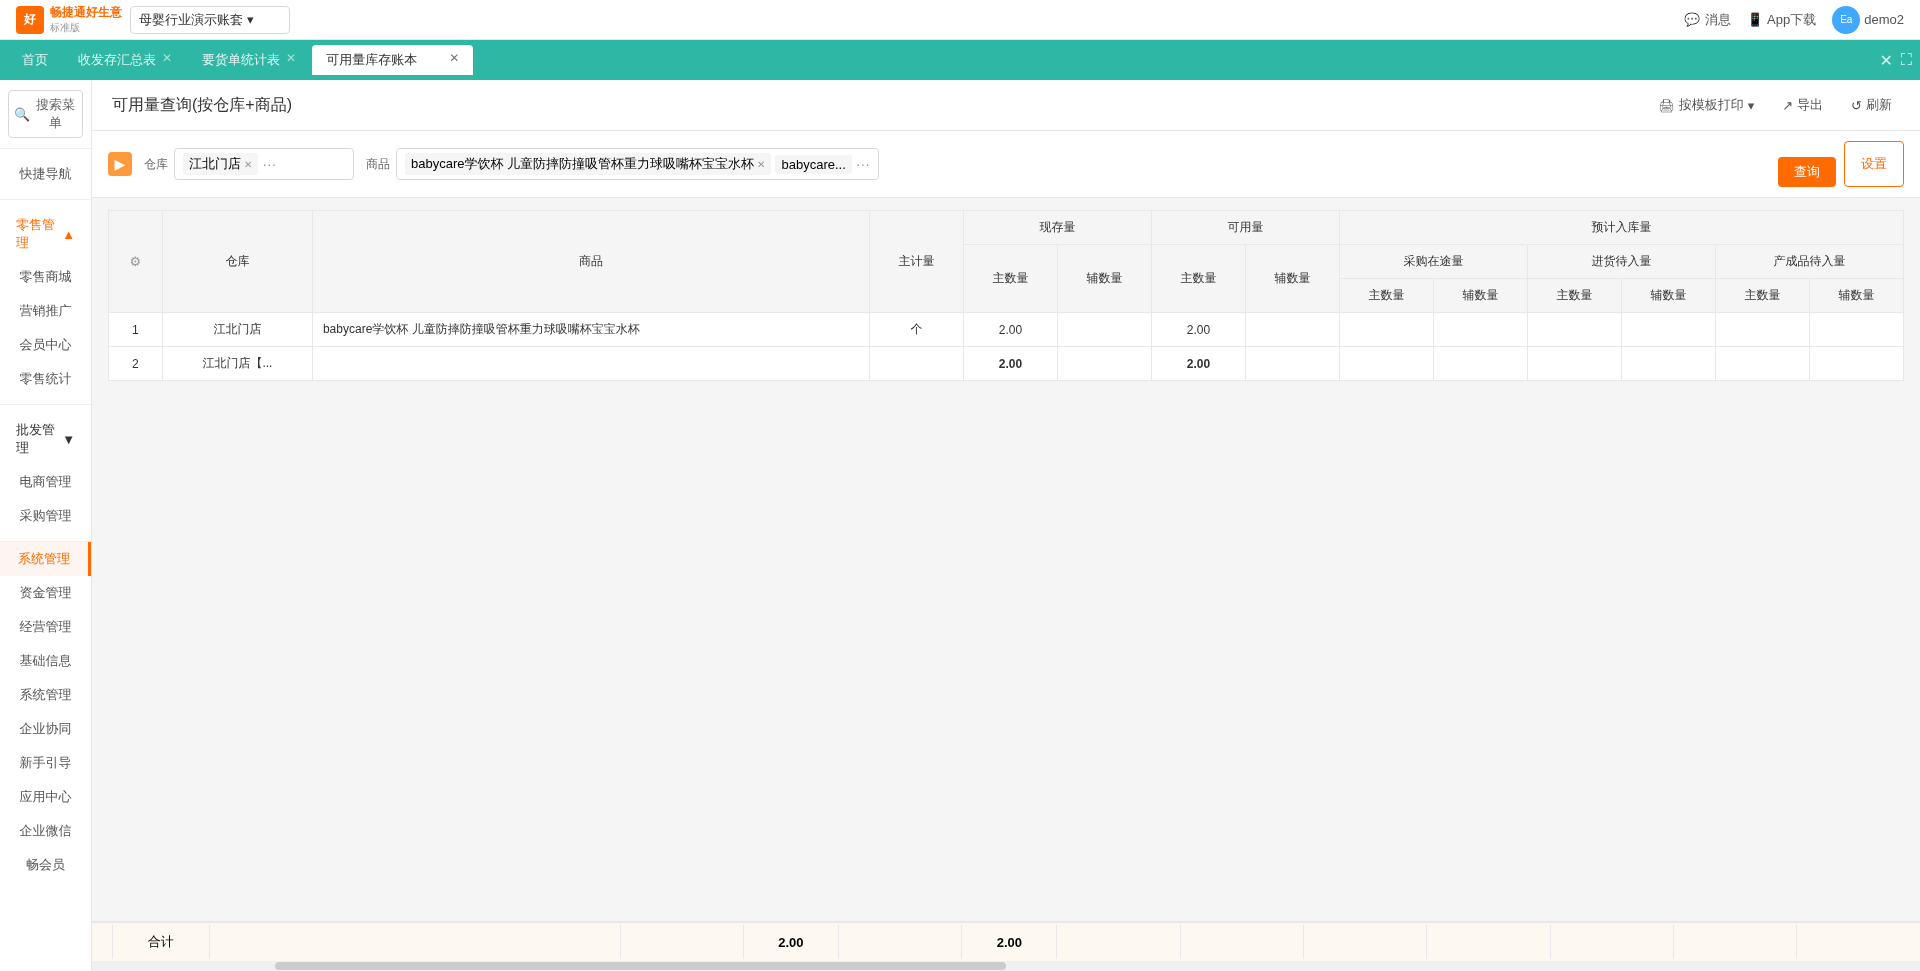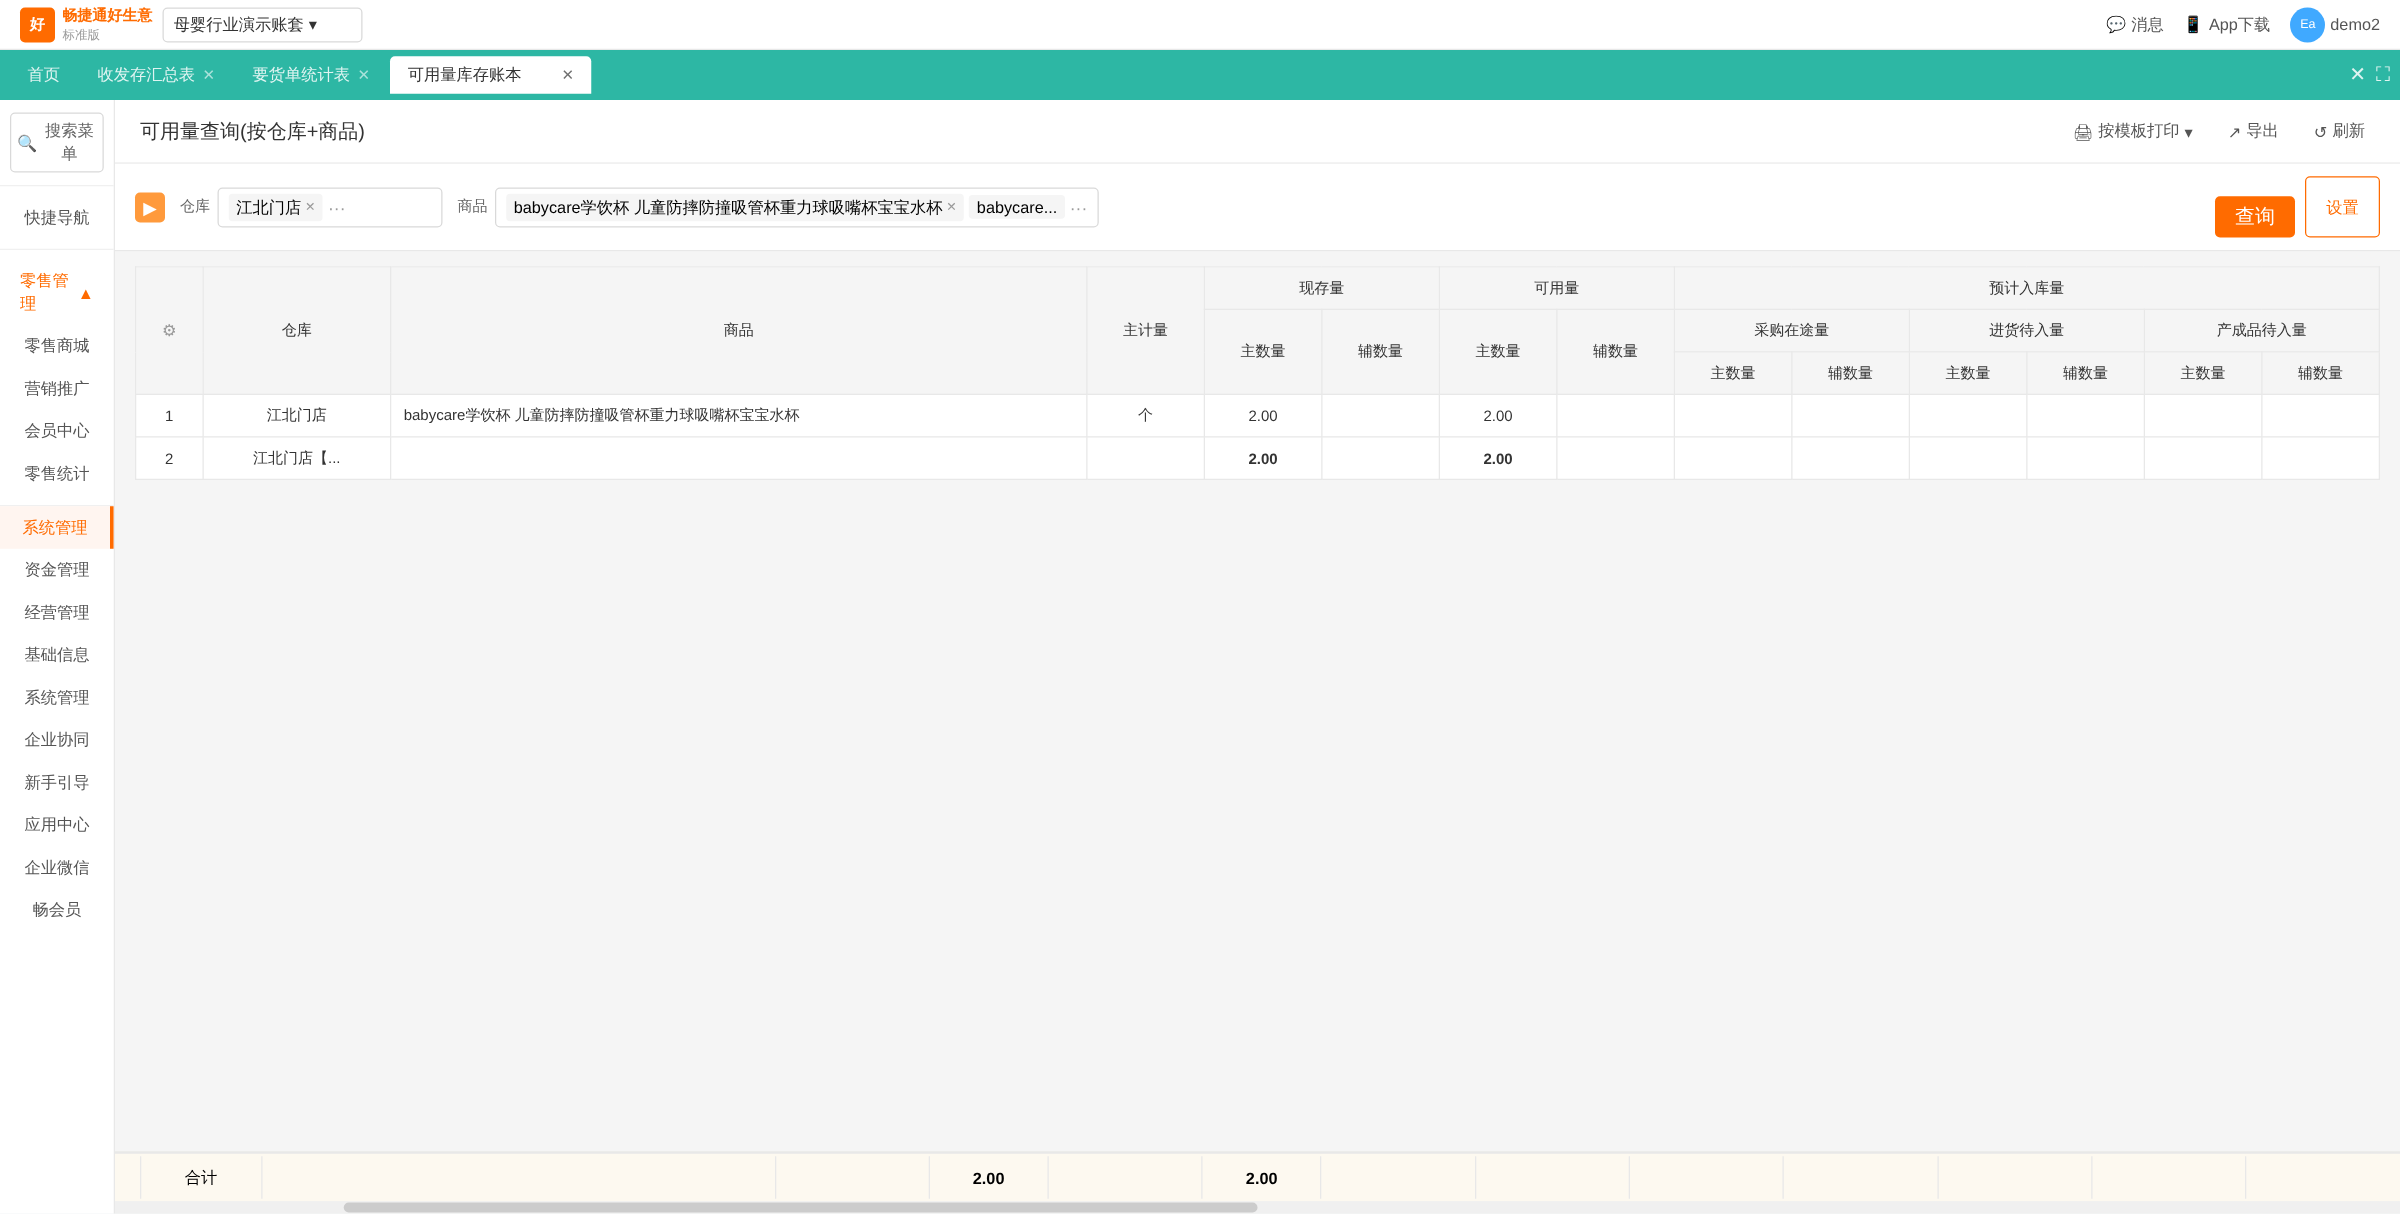--- a/index.html
+++ b/index.html
@@ -80,21 +80,20 @@
       background: #2db7a4;
       height: 40px;
       display: flex;
       align-items: center;
       padding: 0 8px;
       gap: 2px;
       position: relative;
     }
     .tab-item {
       display: flex;
-      align-items: center;
       gap: 6px;
       padding: 6px 14px;
       border-radius: 4px 4px 0 0;
       cursor: pointer;
       font-size: 13px;
       color: rgba(255,255,255,0.85);
       background: transparent;
     }
     .tab-item.active {
       background: #fff;
@@ -299,21 +298,21 @@
       display: flex;
       gap: 8px;
     }
     .btn-query {
       background: #ff6b00;
       color: white;
       border: none;
       border-radius: 4px;
       padding: 6px 16px;
       cursor: pointer;
-      font-size: 16px;
+      font-size: 13px;
       margin-top: 16px;
     }
     .btn-setting {
       background: #fff;
       color: #ff6b00;
       border: 1px solid #ff6b00;
       border-radius: 4px;
       padding: 6px 16px;
       cursor: pointer;
       font-size: 13px;
@@ -457,20 +456,32 @@
         <span>营销推广</span>
       </div>
       <div class="sidebar-item">
         <span>会员中心</span>
       </div>
       <div class="sidebar-item">
         <span>零售统计</span>
       </div>
     </div>
 
+    <div class="sidebar-group">
+      <div class="sidebar-group-title">
+        <span>批发管理</span>
+        <span>▼</span>
+      </div>
+      <div class="sidebar-item">
+        <span>电商管理</span>
+      </div>
+      <div class="sidebar-item">
+        <span>采购管理</span>
+      </div>
+    </div>
 
     <div class="sidebar-item active">
       <span>系统管理</span>
     </div>
     <div class="sidebar-item">
       <span>资金管理</span>
     </div>
     <div class="sidebar-item">
       <span>经营管理</span>
     </div>

